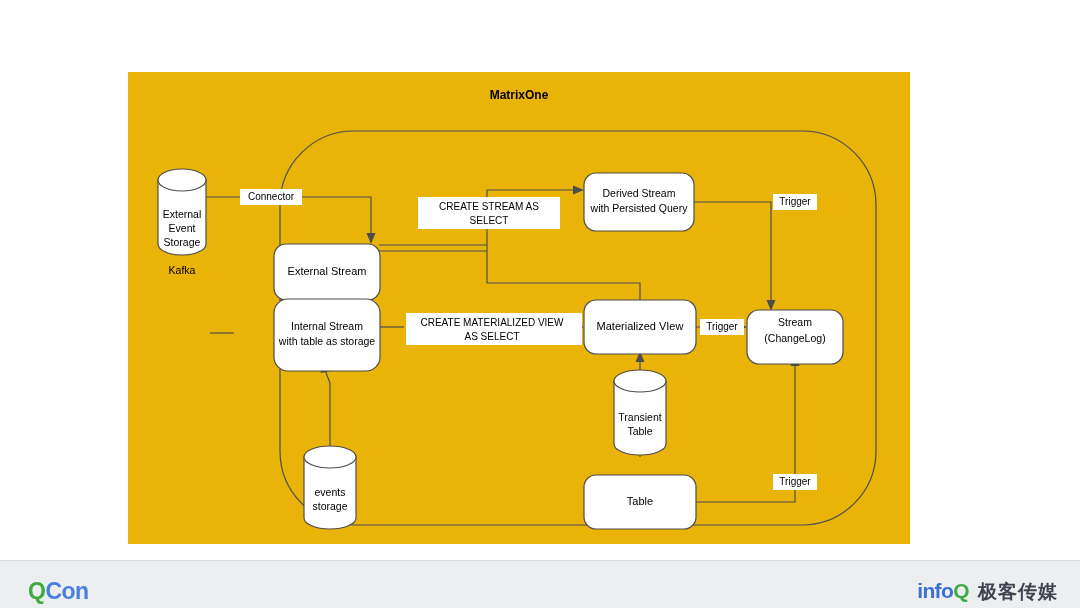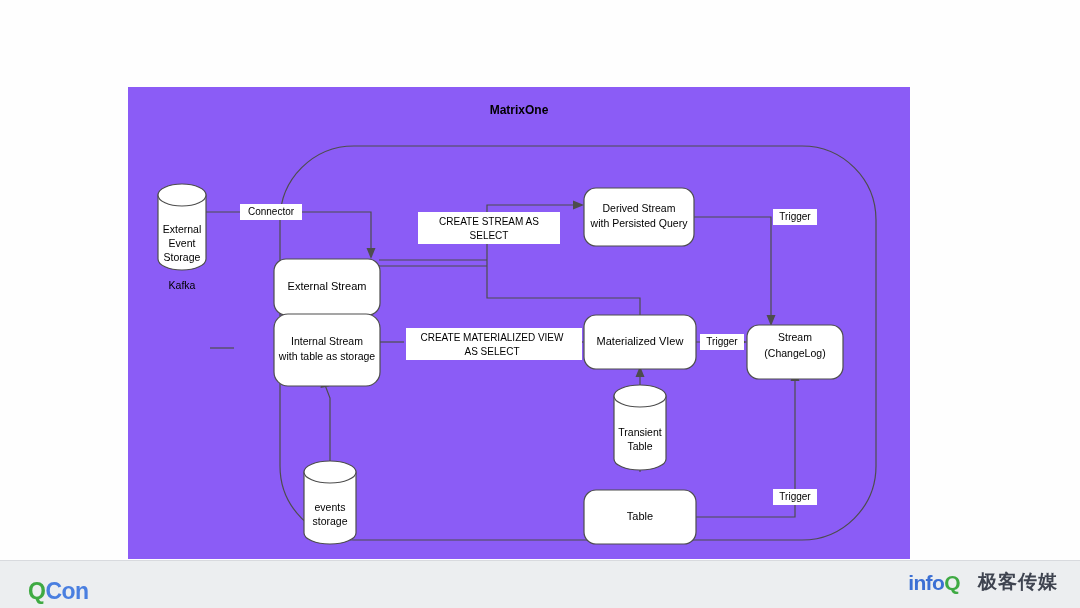--- a/index.html
+++ b/index.html
@@ -23,23 +23,23 @@
     font-size: 36px;
     font-weight: 700;
     color: #4c77e0;
     letter-spacing: 2px;
     line-height: 1.2;
     white-space: nowrap;
   }
   
   #diagram-panel {
     position: absolute;
-    left: 128px; top: 87px;
+    left: 128px; top: 72px;
     width: 782px; height: 472px;
-    background: #8b5cf6;
+    background: #eab308;
   }
   #diagram-caption {
     position: absolute;
     left: 0; top: 16px;
     width: 782px;
     text-align: center;
     font-size: 12px;
     font-weight: 700;
     color: #000;
   }
@@ -110,24 +110,24 @@
   .qcon-q { color: #3faa43; }
   .qcon-con { color: #4a7fe0; }
   #qcon-sub {
     font-size: 8px;
     color: #6b7280;
     letter-spacing: 2.6px;
     margin-top: 18px;
   }
   #infoq-logo {
     position: absolute;
-    right: 22px; top: 12px;
+    right: 22px; top: 20px;
     display: flex;
-    align-items: flex-start;
-    gap: 18px;
+    align-items: flex-end;
+    gap: 9px;
     line-height: 1;
   }
   #infoq-wordmark {
     font-size: 21px;
     font-weight: 700;
     letter-spacing: -0.6px;
   }
   .infoq-info { color: #3b6fd4; }
   .infoq-q { color: #3faa43; }
   #infoq-sub {

